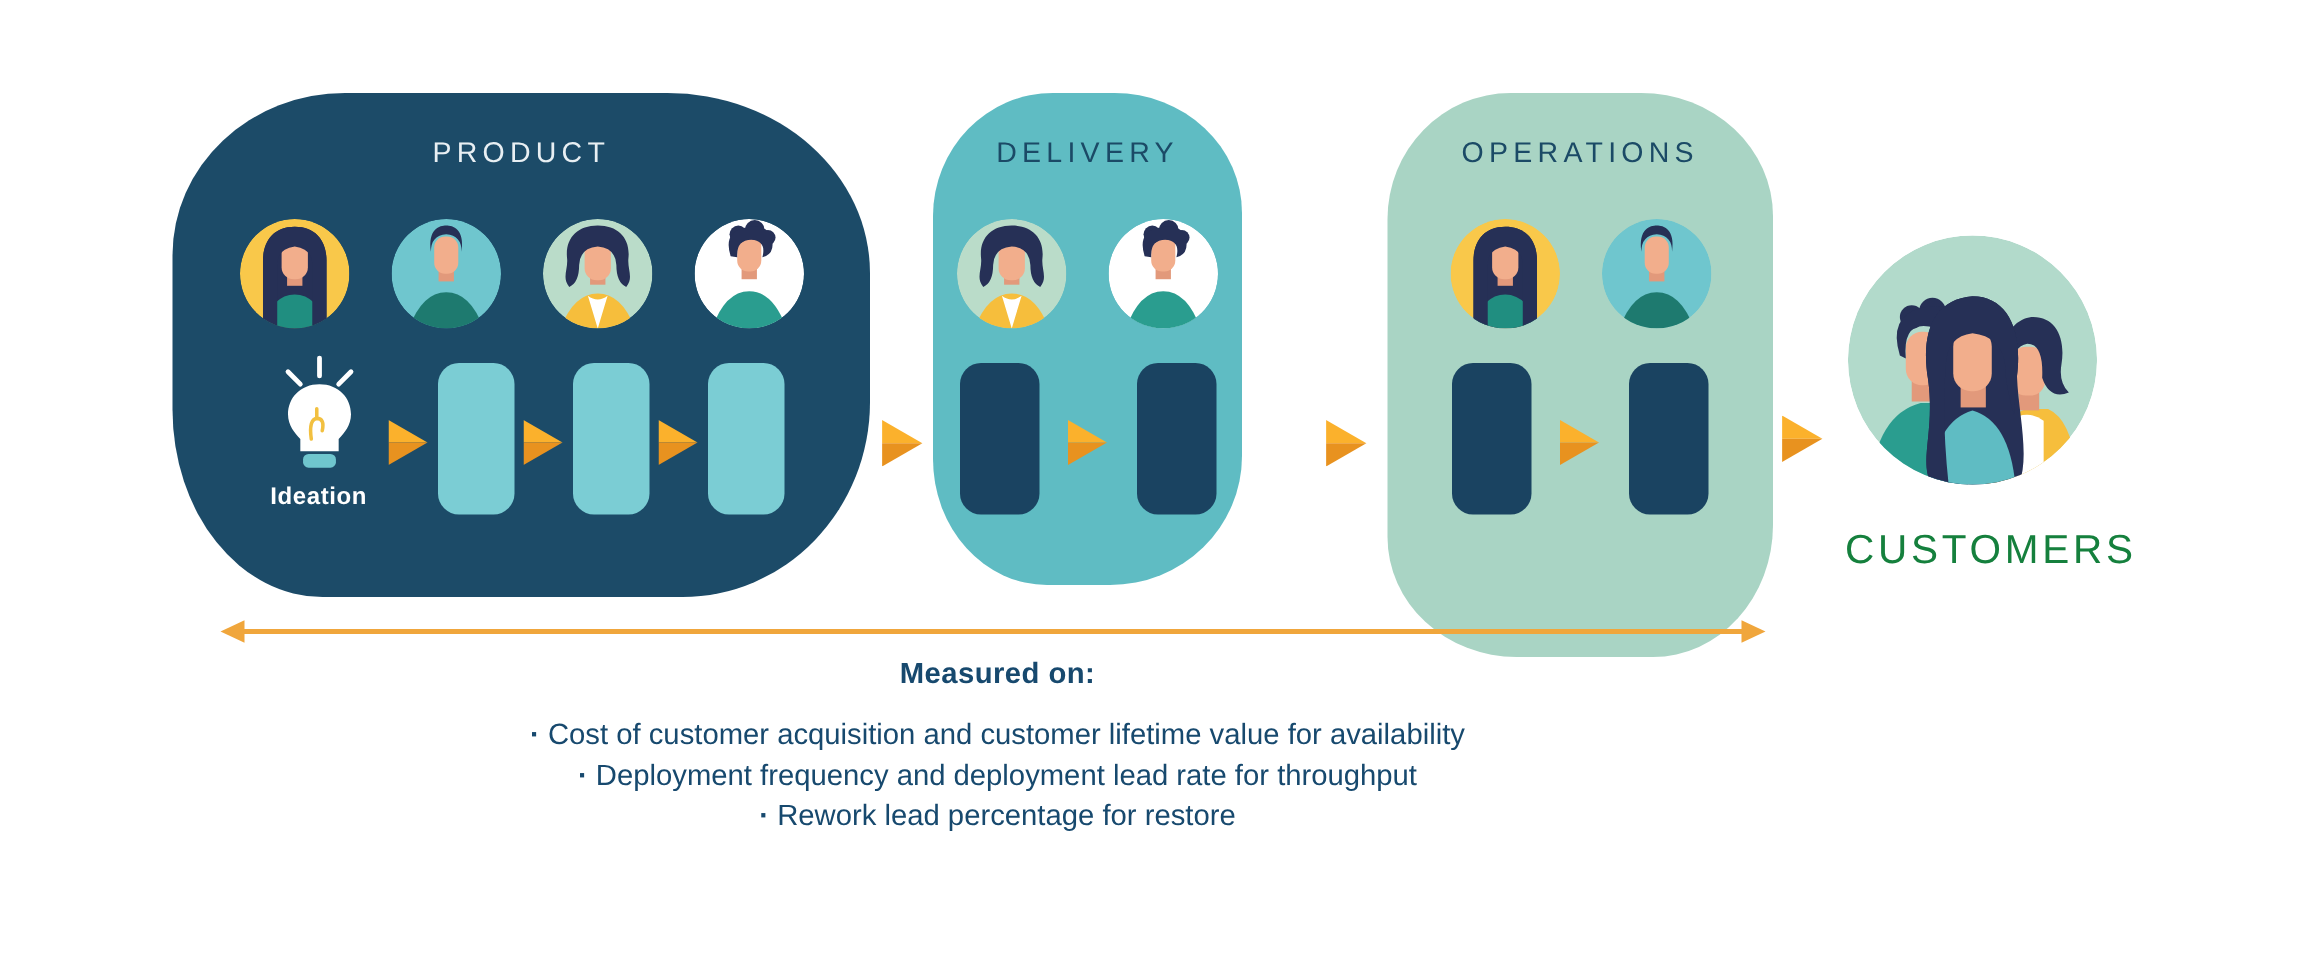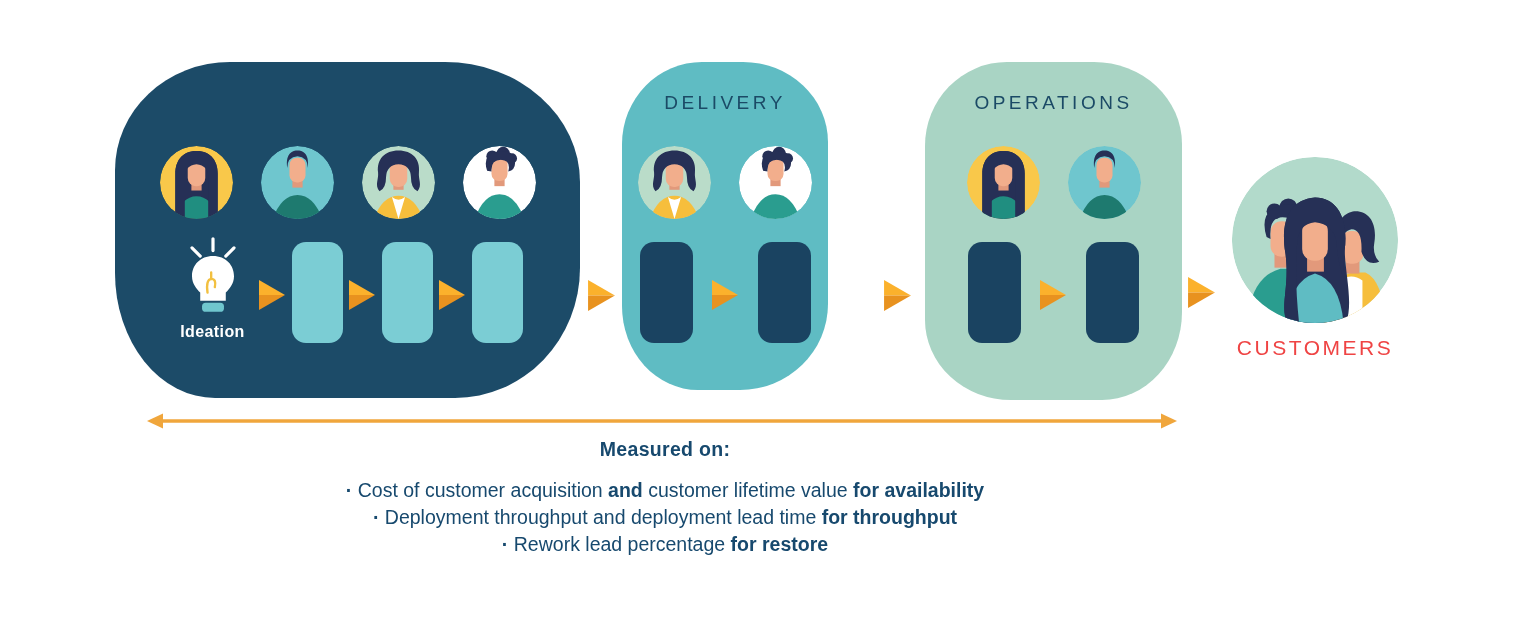--- a/index.html
+++ b/index.html
@@ -5,21 +5,21 @@
   html,body{margin:0;padding:0;background:#fff;}
   .canvas{position:relative;width:1536px;height:640px;background:#ffffff;
           font-family:"Liberation Sans",sans-serif;overflow:hidden;}
 
   
   .stage{position:absolute;top:62px;}
   .stage-product{left:115px;width:465px;height:336px;background:#1C4B68;
     border-radius:115px 135px 125px 100px / 108px 120px 130px 125px;}
   .stage-delivery{left:622px;width:206px;height:328px;background:#5FBCC3;
     border-radius:80px 85px 88px 76px / 82px 80px 86px 84px;}
-  .stage-operations{left:925px;width:257px;height:338px;background:#A9D4C4;
+  .stage-operations{left:925px;width:257px;height:376px;background:#A9D4C4;
     border-radius:82px 88px 80px 86px / 84px 82px 88px 80px;}
 
   .stage-title{position:absolute;top:30px;left:0;right:0;margin:0;text-align:center;
     font-size:19px;font-weight:400;letter-spacing:3.5px;color:#1B4A66;}
   .stage-product .stage-title{color:#E8EFF3;}
 
   .avatar-row{position:absolute;top:84px;left:0;right:0;display:flex;justify-content:center;gap:28px;}
   .avatar{width:73px;height:73px;}
   .avatar-svg{width:73px;height:73px;display:block;}
 
@@ -37,30 +37,30 @@
   .ideation-label{color:#ffffff;font-weight:700;font-size:16px;letter-spacing:.4px;margin-top:3px;}
 
   
   .flow-tri{position:absolute;width:28px;height:31px;}
   .flow-tri svg{width:28px;height:31px;display:block;}
   .ft1{left:588px;top:280px;} .ft2{left:884px;top:280px;} .ft3{left:1188px;top:277px;}
 
   
   .customers{position:absolute;left:1230px;top:156px;width:170px;text-align:center;}
   .customers-svg{width:168px;height:168px;display:block;margin:0 auto;}
-  .customers-label{margin-top:12px;font-size:21px;letter-spacing:2.5px;color:#ef4444;font-weight:400;}
+  .customers-label{margin-top:27px;font-size:27px;letter-spacing:2.5px;color:#15803d;font-weight:400;}
 
   
   .long-arrow{position:absolute;left:146px;top:411px;width:1032px;height:20px;}
 
   
   .measured{position:absolute;left:0;top:438px;width:1330px;text-align:center;color:#17496E;}
   .measured-heading{font-size:19.5px;font-weight:700;letter-spacing:.3px;margin:0 0 16px 0;}
   .measure-line{font-size:19.5px;line-height:27px;}
-  .seg{font-weight:700;} .seg.bold{font-weight:400;} .bullet{font-weight:700;}
+  .seg{font-weight:400;} .seg.bold{font-weight:400;} .bullet{font-weight:700;}
 
   .defs-holder{position:absolute;width:0;height:0;overflow:hidden;}
 </style>
 </head>
 <body>
 
 <div class="canvas">
 
   <svg class="defs-holder" aria-hidden="true">
     <defs>
@@ -154,20 +154,21 @@
           <path d="M56,170 Q60,126 85,119 Q110,126 114,170 Z" fill="#5FBCC3"></path>
           <rect x="77" y="100" width="17" height="17" fill="#E2997B"></rect>
           <rect x="72" y="64" width="26" height="42" rx="12" fill="#F2AE8C"></rect>
           <path d="M55,98 C50,68 58,44 85,42 C108,42 119,64 115,96 L113,122 Q107,102 107,88 Q104,69 85,67 Q68,69 67,88 Q64,124 69,170 L58,170 C48,154 60,134 55,98 Z" fill="#263056"></path>
         </g>
       </symbol>
     </defs>
   </svg>
 
   <section class="stage stage-product">
+    <h2 class="stage-title">PRODUCT</h2>
     <div class="avatar-row">
         <div class="avatar">
           <svg class="avatar-svg" viewBox="0 0 100 100">
             <use href="#av-woman-yellow"></use>
           </svg>
         </div>
         <div class="avatar">
           <svg class="avatar-svg" viewBox="0 0 100 100">
             <use href="#av-man-teal"></use>
           </svg>
@@ -287,18 +288,18 @@
   <svg class="long-arrow" viewBox="0 0 1032 20">
     <line x1="13" y1="10" x2="1019" y2="10" stroke="#F0A63C" stroke-width="3.4"></line>
     <polygon points="17,2.5 17,17.5 1,10" fill="#F0A63C"></polygon>
     <polygon points="1015,2.5 1015,17.5 1031,10" fill="#F0A63C"></polygon>
   </svg>
 
   <div class="measured">
     <div class="measured-heading">Measured on:</div>
     <div class="measured-list">
         <div class="measure-line"><span class="bullet">· </span><span class="seg bold">Cost of customer acquisition</span><span class="seg"> and </span><span class="seg bold">customer lifetime value</span><span class="seg"> for availability</span></div>
-        <div class="measure-line"><span class="bullet">· </span><span class="seg bold">Deployment throughput and deployment lead time</span><span class="seg"> for throughput</span></div>
+        <div class="measure-line"><span class="bullet">· </span><span class="seg bold">Deployment frequency and deployment lead rate</span><span class="seg"> for throughput</span></div>
         <div class="measure-line"><span class="bullet">· </span><span class="seg bold">Rework lead percentage</span><span class="seg"> for restore</span></div>
       </div>
   </div>
 
 </div>
 
 </body></html>

